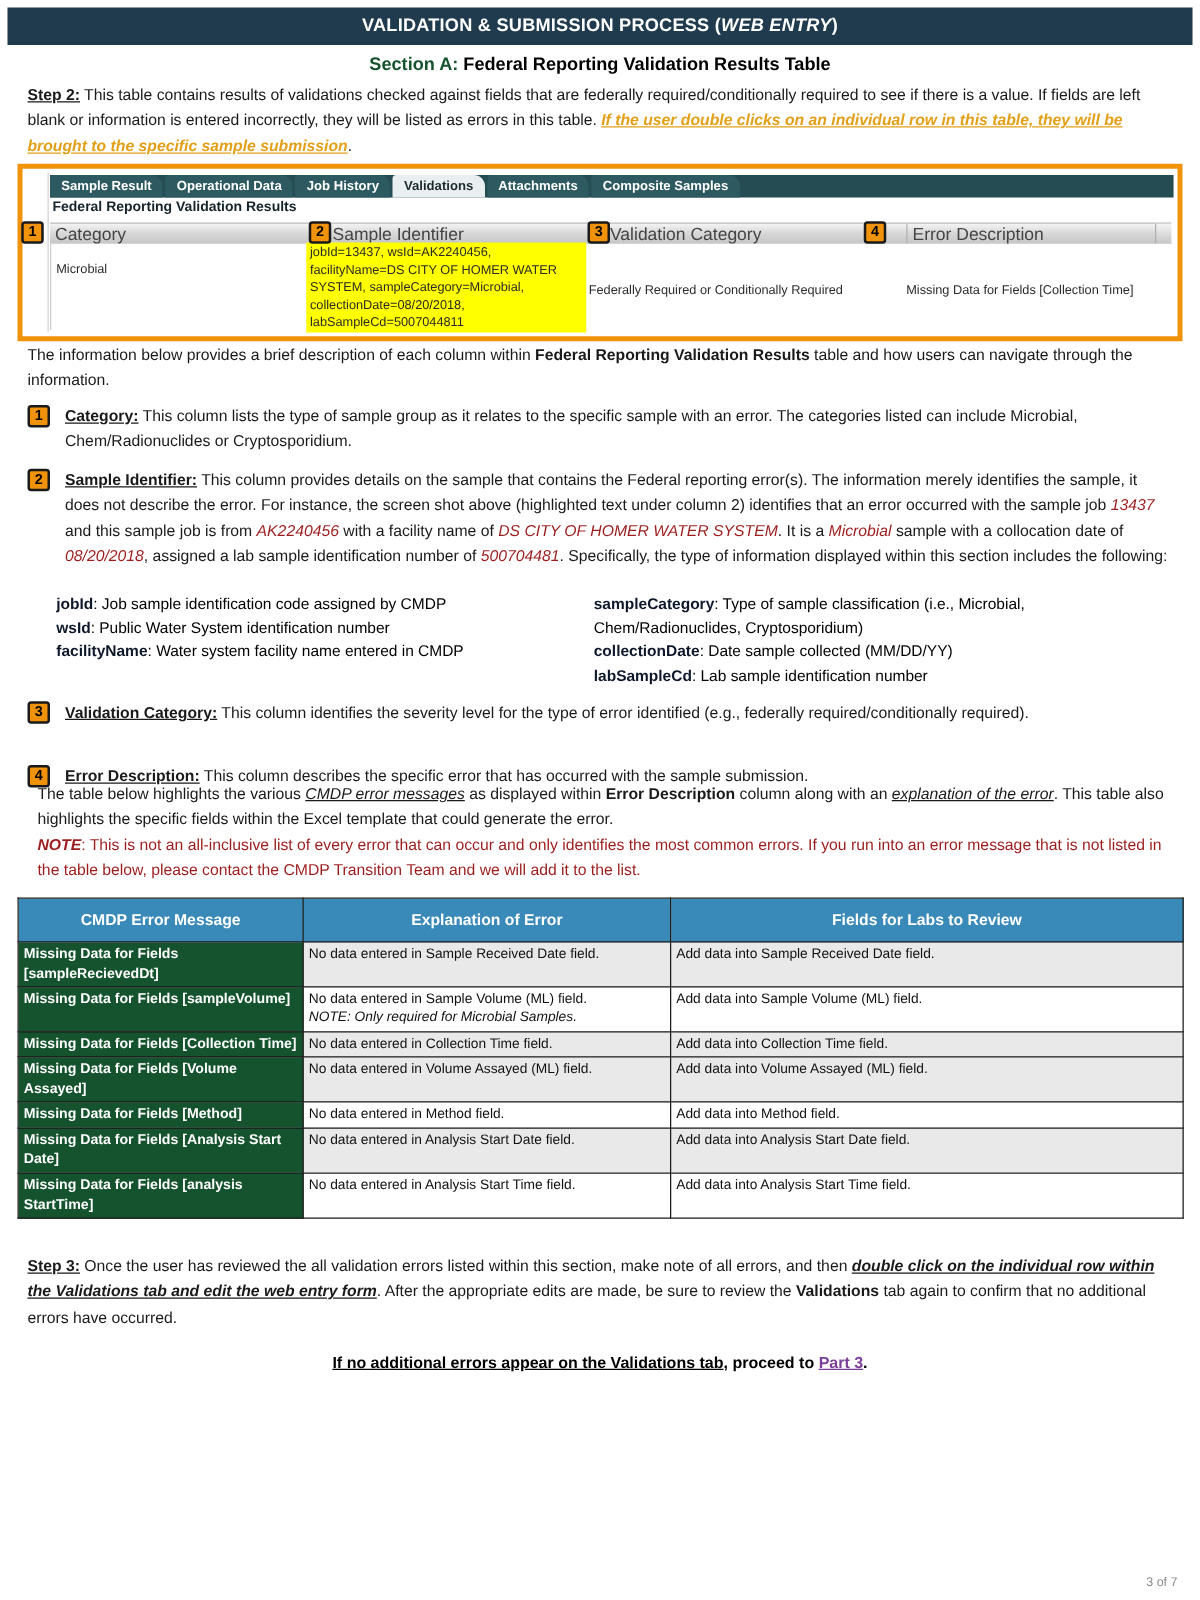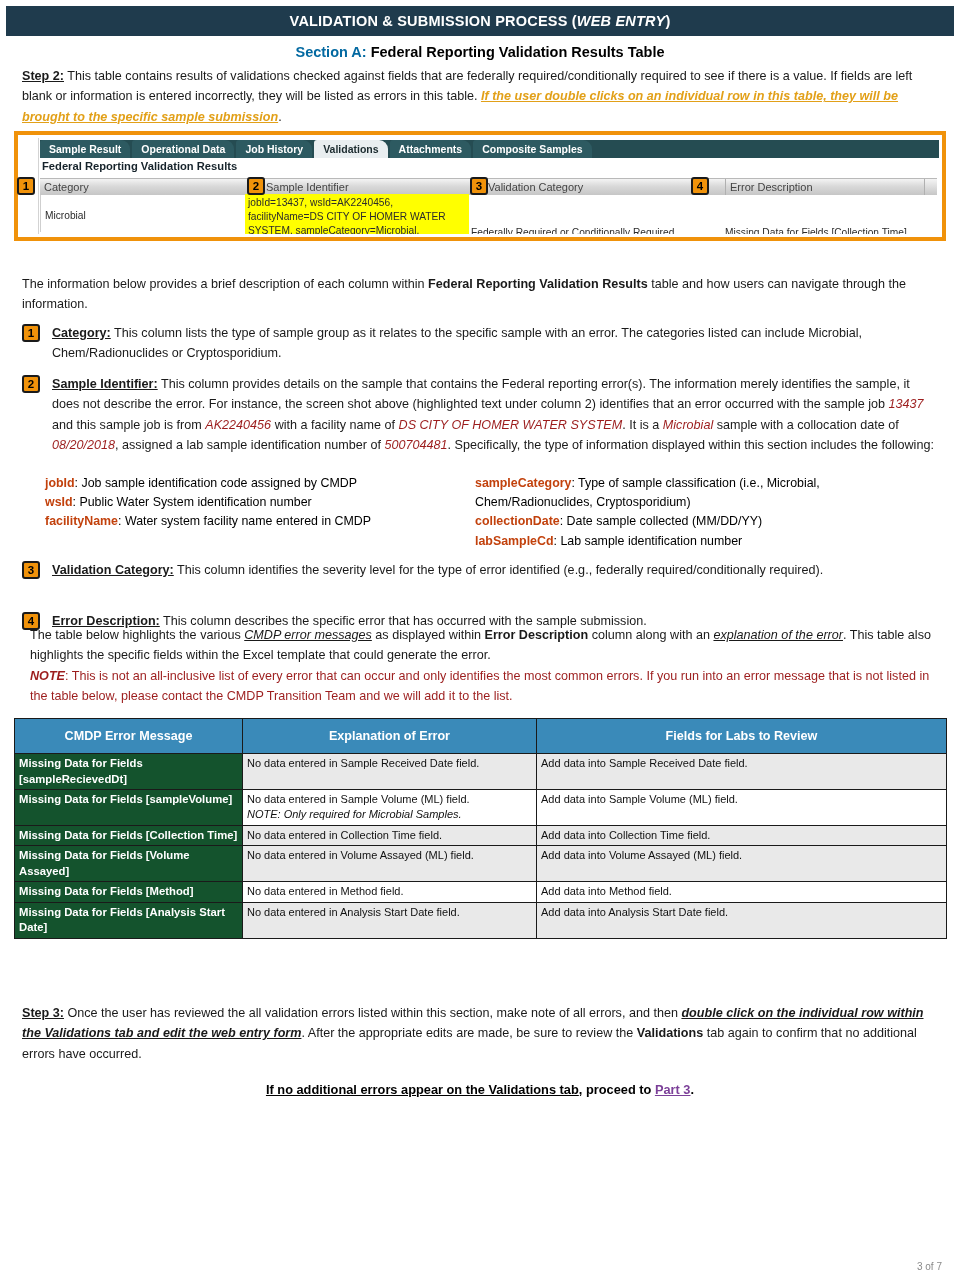--- a/index.html
+++ b/index.html
@@ -43,21 +43,21 @@
 
   
   .section-head {
     position: absolute;
     left: 0; top: 44px;
     width: 960px;
     text-align: center;
     font-size: 14.5px;
     font-weight: bold;
   }
-  .section-head .lbl { color: #0369a1; }
+  .section-head .lbl { color: #14532d; }
   .section-head .rest { color: #000; }
 
   
   .para {
     font-size: 12.6px;
     line-height: 1.62;
     color: #1a1a1a;
     text-align: left;
   }
   .b { font-weight: bold; }
@@ -65,35 +65,35 @@
   .i { font-style: italic; }
   .orange-link {
     color: #e2a018;
     font-style: italic;
     font-weight: bold;
     text-decoration: underline;
   }
   .red-ital { color: #9c1d1d; font-style: italic; }
   .red-b { color: #9c1d1d; font-weight: bold; font-style: italic; text-align: center; }
   .red-txt { color: #9c1d1d; }
-  .gold-b { color: #c2410c; font-weight: bold; }
+  .gold-b { color: #0f172a; font-weight: bold; }
   .purple-link { color: #7b3f98; text-decoration: underline; font-weight: bold; }
 
   #step2 {
     position: absolute;
     left: 22px; top: 66px;
     width: 916px;
   }
 
   
   .shot-frame {
     position: absolute;
     left: 14px; top: 131px;
     width: 932px;
-    height: 110px;
+    height: 142px;
     border: 4px solid #f0920a;
     background: #ffffff;
     box-sizing: border-box;
   }
   .shot-inner {
     position: absolute;
     left: 4px; top: 3px;
     right: 3px; bottom: 3px;
     background: #ffffff;
     overflow: hidden;
@@ -143,21 +143,21 @@
     height: 16px;
     background: linear-gradient(to bottom,#f4f4f4 0%, #d9d9d9 45%, #c6c6c6 100%);
     border-top: 1px solid #b9b9b9;
     border-bottom: 1px solid #9e9e9e;
   }
   .grid-head .gh {
     position: absolute;
     top: 0;
     height: 16px;
     line-height: 16px;
-    font-size: 11px;
+    font-size: 14px;
     color: #444;
     padding-left: 4px;
     border-right: 1px solid #b0b0b0;
     box-sizing: border-box;
     white-space: nowrap;
   }
   .grid-head .scroll-end {
     position: absolute;
     right: 0; top: 0;
     width: 12px; height: 16px;
@@ -446,20 +446,25 @@
       <tr>
         <td class="c1">Missing Data for Fields [Method]</td>
         <td class="c2">No data entered in Method field.</td>
         <td class="c3">Add data into Method field.</td>
       </tr>
       <tr class="alt">
         <td class="c1">Missing Data for Fields [Analysis Start Date]</td>
         <td class="c2">No data entered in Analysis Start Date field.</td>
         <td class="c3">Add data into Analysis Start Date field.</td>
       </tr>
+      <tr>
+        <td class="c1">Missing Data for Fields [analysis StartTime]</td>
+        <td class="c2">No data entered in Analysis Start Time field.</td>
+        <td class="c3">Add data into Analysis Start Time field.</td>
+      </tr>
     </tbody>
   </table>
 
   <div class="para" id="step3">
     <span class="b u">Step 3:</span><span> Once the user has reviewed the all validation errors listed within this section, make note of all errors, and then </span><span class="b i u">double click on the individual row within the Validations tab and edit the web entry form</span><span>. After the appropriate edits are made, be sure to review the </span><span class="b">Validations</span><span> tab again to confirm that no additional errors have occurred.</span>
   </div>
 
   <div id="closing">
     <span class="u">If no additional errors appear on the Validations tab</span><span>, proceed to </span><span class="purple-link">Part 3</span><span>.</span>
   </div>

